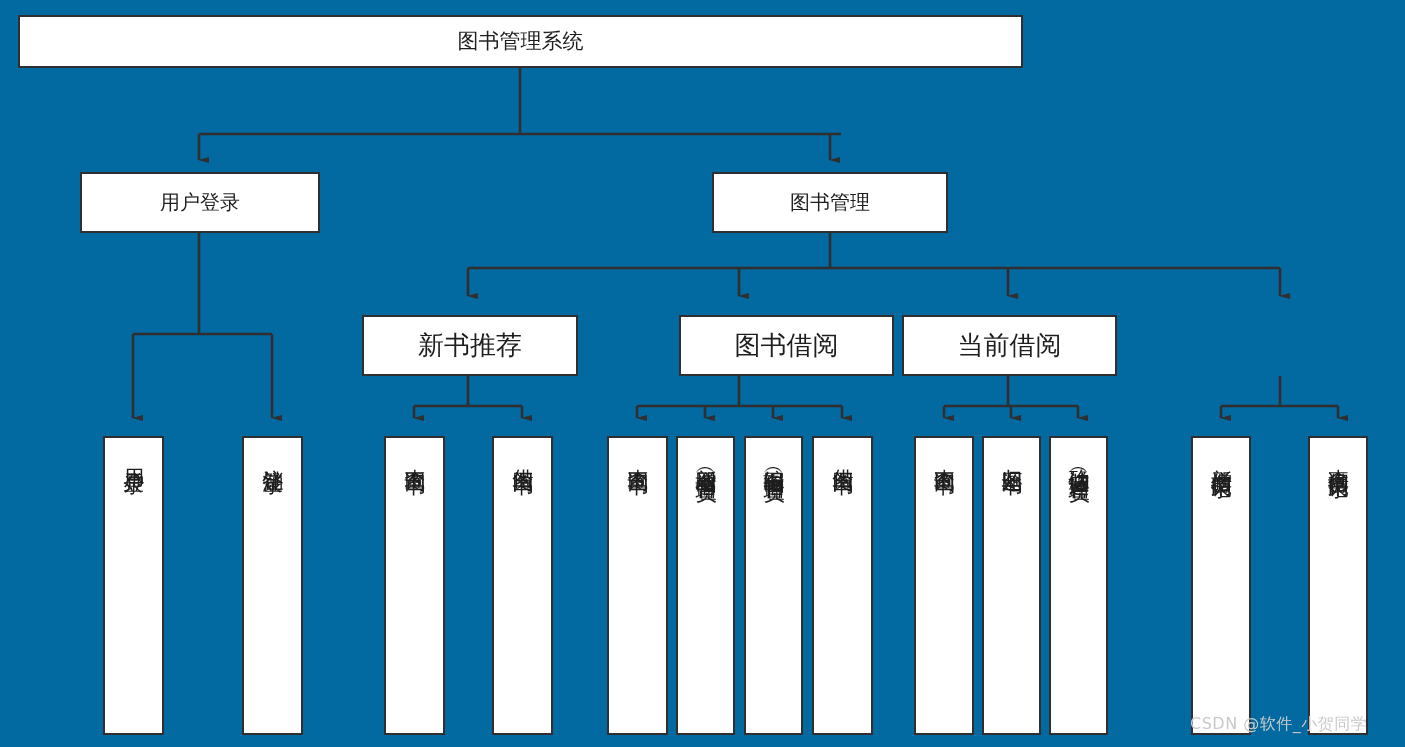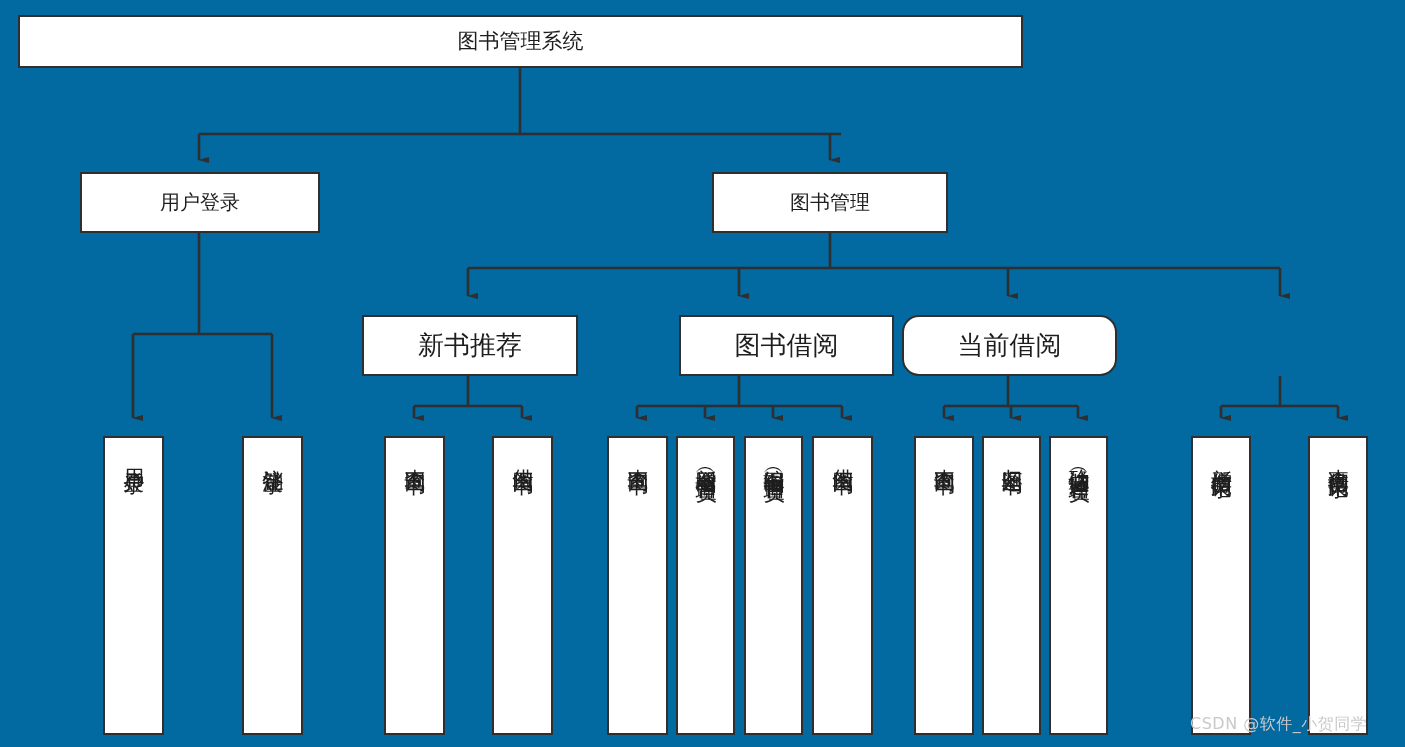--- a/index.html
+++ b/index.html
@@ -98,21 +98,21 @@
   </div>
 
   <div class="node lvl3" style="left:362px;top:315px;width:216px;height:61px;">
     <span class="lbl">新书推荐</span>
   </div>
 
   <div class="node lvl3" style="left:632px;top:315px;width:215px;height:61px;margin-left:47px;">
     <span class="lbl">图书借阅</span>
   </div>
 
-  <div class="node lvl3" style="left:902px;top:315px;width:215px;height:61px;border-radius:17px;">
+  <div class="node lvl3" style="left:902px;top:315px;width:215px;height:61px;">
     <span class="lbl">当前借阅</span>
   </div>
 
 
   <div class="node leaf" style="left:103px;top:436px;width:61px;height:299px;">
     <span class="lbl">用户登录</span>
   </div>
 
   <div class="node leaf" style="left:242px;top:436px;width:61px;height:299px;">
     <span class="lbl">注销登录</span>

